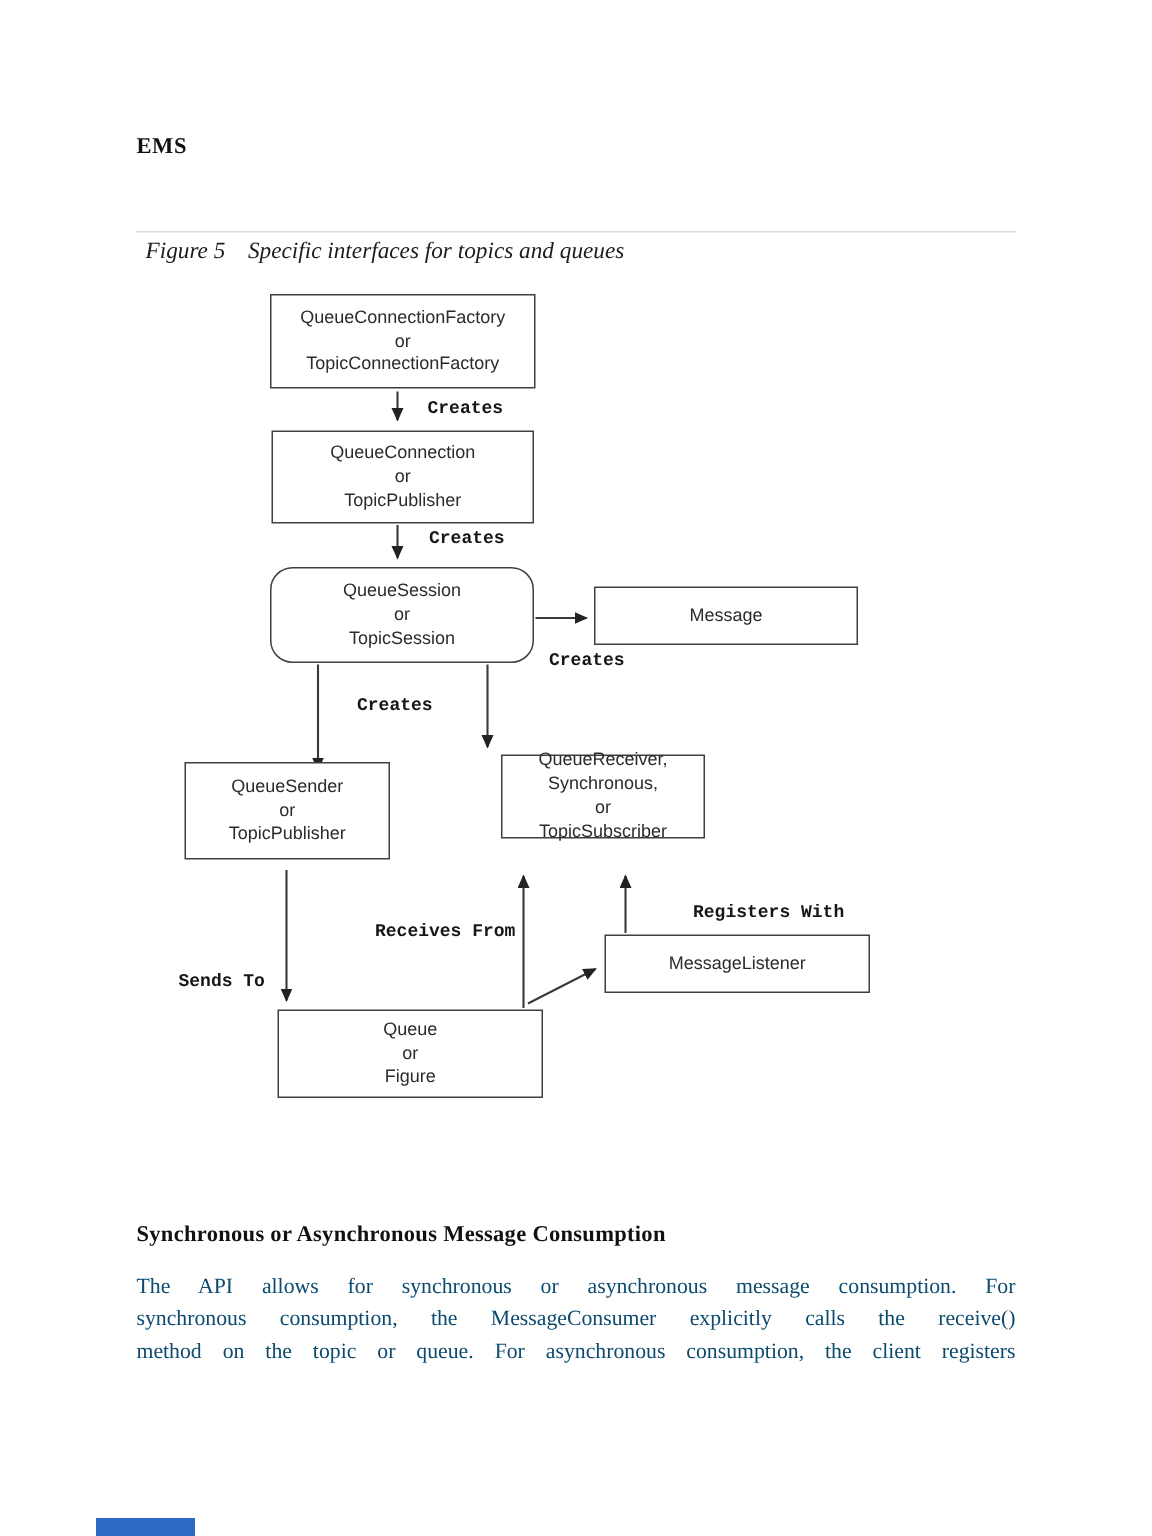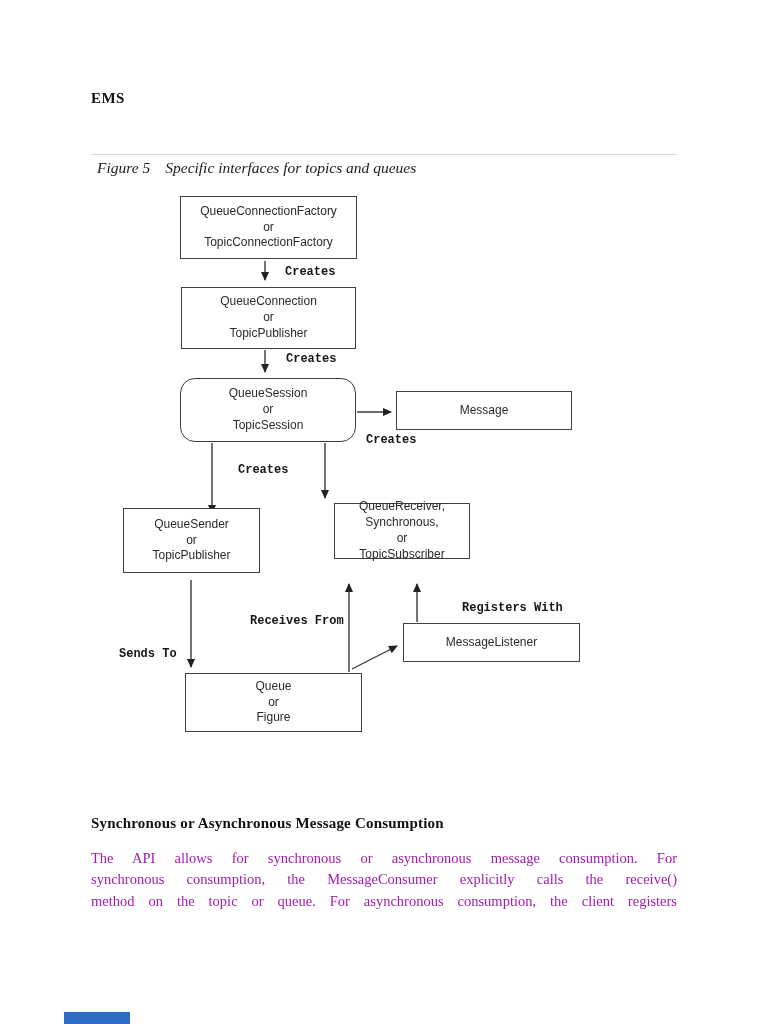--- a/index.html
+++ b/index.html
@@ -47,21 +47,21 @@
 
   .arrows { position:absolute; left:0; top:0; pointer-events:none; }
   .arrows line { stroke:#3a3a3a; stroke-width:1.4; }
 
   .section-heading {
     position:absolute; left:91px; top:815px;
     font-size:15px; font-weight:bold; color:#111; letter-spacing:.2px;
   }
   .para {
     position:absolute; left:91px; top:848px; width:586px;
-    font-size:14.5px; line-height:21.4px; color:#a21caf;
+    font-size:14.5px; line-height:21.4px; color:#0c4a6e;
   }
   .pline { text-align:justify; text-align-last:justify; }
 
   .footer-bar {
     position:absolute; left:64px; bottom:0; width:66px; height:12px;
     background:#2e6bc6;
   }
 </style>
 </head>
 <body>

